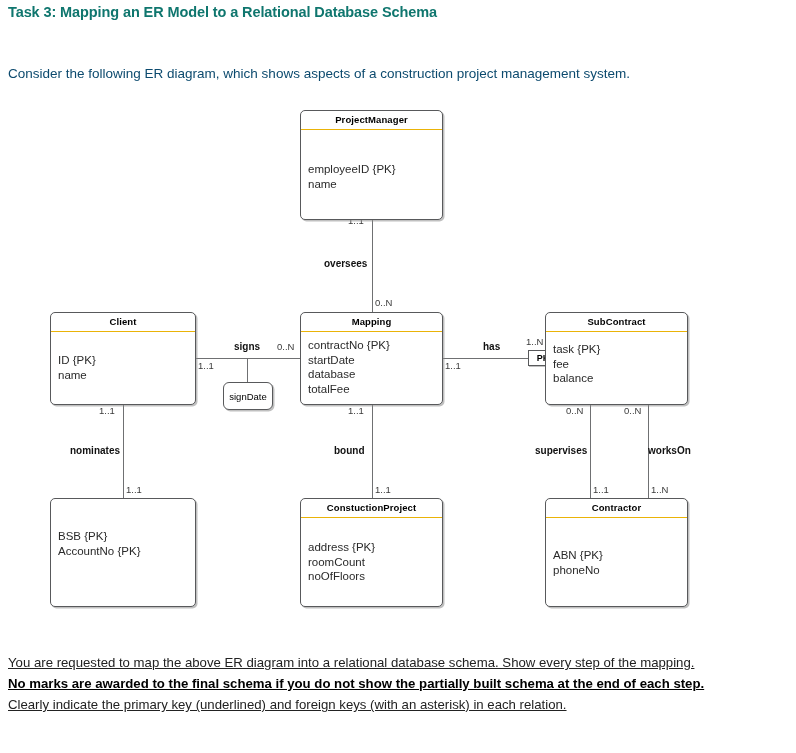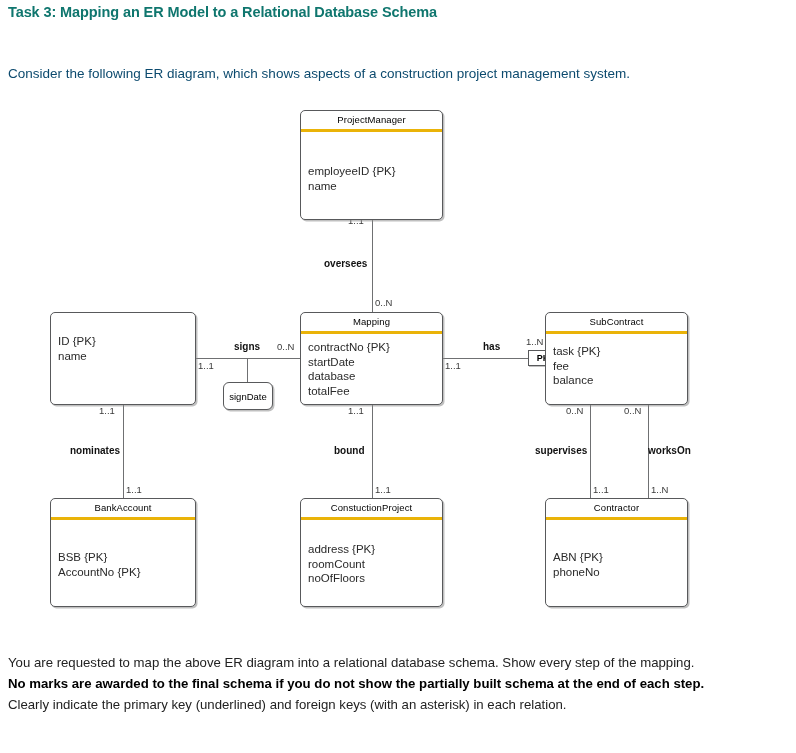--- a/index.html
+++ b/index.html
@@ -18,43 +18,43 @@
     font-size:14.5px;font-weight:bold;letter-spacing:-0.1px;
     color:#0f766e;white-space:nowrap;
   }
   #intro-line{
     position:absolute;left:8px;top:34px;
     font-size:13.5px;color:#0c4a6e;white-space:nowrap;margin-top:32px;
   }
   #footer{
     position:absolute;left:8px;top:652px;width:780px;
   }
-  #footer .fl{font-size:13.2px;color:#222;line-height:21px;white-space:nowrap;}
+  #footer .fl{font-size:13.2px;color:#222;line-height:21px;white-space:nowrap;text-decoration:underline;}
   #footer .fl.bold{font-weight:bold;color:#000;}
 
   
   #diagram{
     position:absolute;left:0;top:0;width:796px;height:753px;
   }
 
   
   .entity{
     position:absolute;
     box-sizing:border-box;
     background:#ffffff;
     border:1px solid #58595b;
     border-radius:5px;
     box-shadow:1.5px 1.5px 0 0 rgba(140,140,140,0.55);
   }
   .entity .ent-title{
     height:18px;line-height:18px;
     text-align:center;
-    font-size:9.5px;font-weight:normal;
+    font-size:9.5px;font-weight:bold;
     color:#000;
-    border-bottom:3px solid #eab308;
+    border-bottom:1px solid #eab308;
     letter-spacing:0.1px;
     white-space:nowrap;
     overflow:hidden;
   }
   .entity .ent-attrs{
     padding:0 0 0 7px;
     font-size:11.5px;
     color:#2a2a2a;
     line-height:14.5px;
   }
@@ -154,20 +154,21 @@
 
   <div class="entity" style="left:300px;top:110px;width:143px;height:110px;">
     <div class="ent-title">ProjectManager</div>
     <div class="ent-attrs" style="padding-top:32px;">
       <div class="attr">employeeID {PK}</div>
       <div class="attr">name</div>
     </div>
   </div>
 
   <div class="entity" style="left:50px;top:312px;width:146px;height:93px;">
+    <div class="ent-title">Client</div>
     <div class="ent-attrs" style="padding-top:21px;">
       <div class="attr">ID {PK}</div>
       <div class="attr">name</div>
     </div>
   </div>
 
   <div class="entity" style="left:300px;top:312px;width:143px;height:93px;">
     <div class="ent-title">Mapping</div>
     <div class="ent-attrs" style="padding-top:6px;">
       <div class="attr">contractNo {PK}</div>
@@ -180,21 +181,20 @@
   <div class="entity" style="left:545px;top:312px;width:143px;height:93px;">
     <div class="ent-title">SubContract</div>
     <div class="ent-attrs" style="padding-top:10px;">
       <div class="attr">task {PK}</div>
       <div class="attr">fee</div>
       <div class="attr">balance</div>
     </div>
   </div>
 
   <div class="entity" style="left:50px;top:498px;width:146px;height:109px;">
-    <div class="ent-title">BankAccount</div>
     <div class="ent-attrs" style="padding-top:30px;">
       <div class="attr">BSB {PK}</div>
       <div class="attr">AccountNo {PK}</div>
     </div>
   </div>
 
   <div class="entity" style="left:545px;top:498px;width:143px;height:109px;">
     <div class="ent-title">Contractor</div>
     <div class="ent-attrs" style="padding-top:30px;">
       <div class="attr">ABN {PK}</div>

